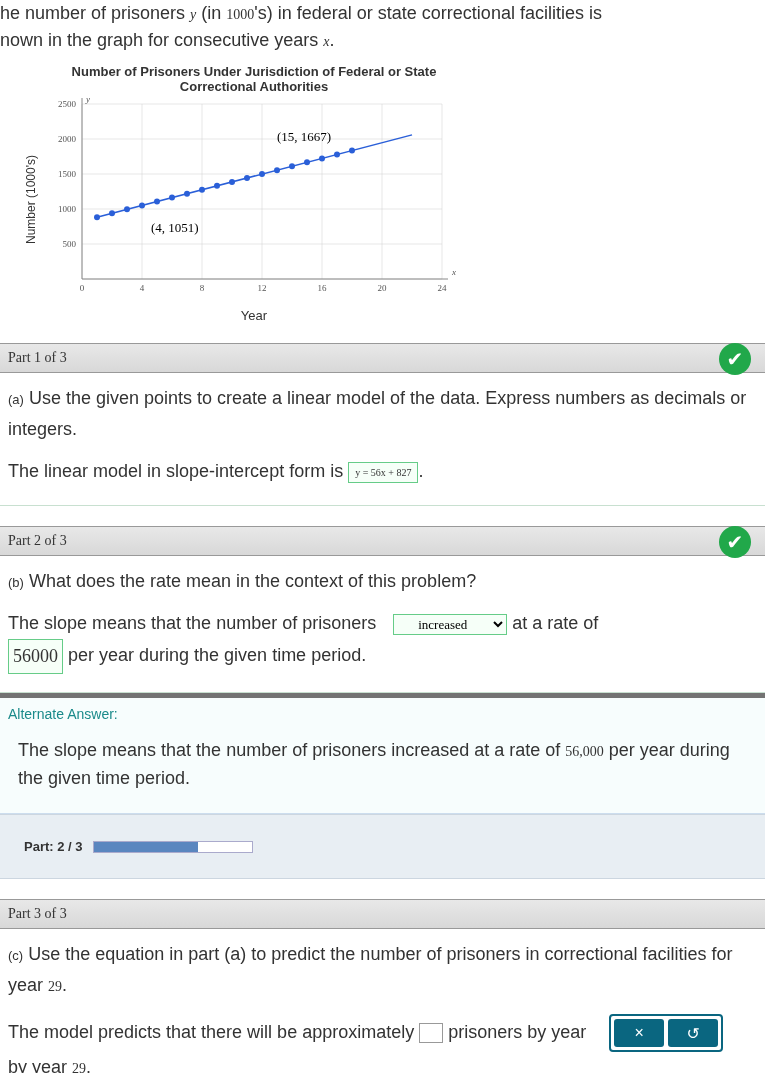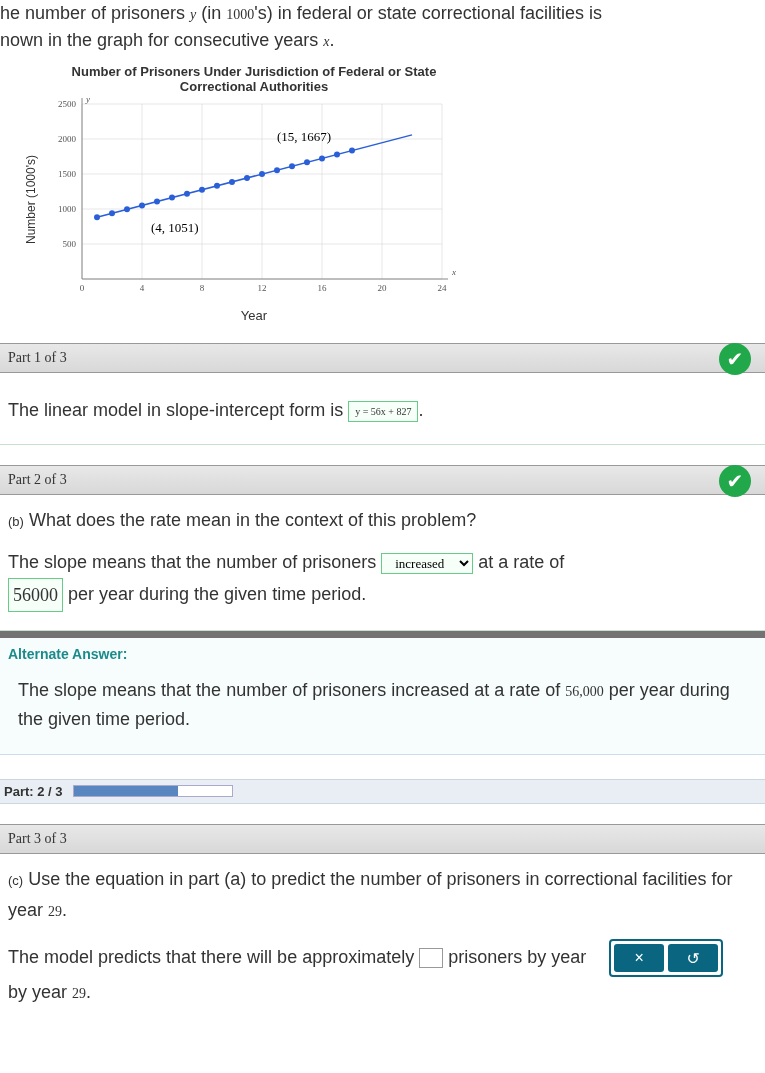--- a/index.html
+++ b/index.html
@@ -43,28 +43,29 @@
     color:#fff; font-size:20px;
   }
   .answer-box {
     display:inline-block; border:1px solid #6c8; background:#f6fff8;
     padding:1px 6px; font-family: Georgia,'Times New Roman',serif; font-size:10px;
     vertical-align:middle;
   }
   .answer-box.small { font-size:18px; padding:1px 4px; }
   select.answer-sel {
     border:1px solid #6c8; background:#f6fff8;
-    font-family: Verdana; font-size:13px; padding:1px 9px;
+    font-family: Verdana; font-size:13px; padding:1px 20px;
     vertical-align:middle;
-  }
-  .alt-header { color:#1a8a8a; font-weight:bold; font-size:14px; padding:8px; background:#f7fdfd; border-top:7px solid #737373; }
+    margin-left:12px;
+  }
+  .alt-header { color:#1a8a8a; font-weight:normal; font-size:14px; padding:8px; background:#f7fdfd; border-top:5px solid #737373; }
   .alt-body { background:#f7fdfd; padding:6px 18px 20px 18px; border-bottom:1px solid #cde; line-height:1.6; }
   .progress-row {
-    background:#e8eef3; padding:4px; font-size:13px;
-    display:flex; align-items:center; gap:10px; margin-top:24px;
+    background:#e8eef3; padding:24px; font-size:13px;
+    display:flex; align-items:center; gap:10px; 
     border-top:1px solid #ccd6e0; border-bottom:1px solid #ccd6e0;text-align:right;
   }
   .progress-bar { width:160px; height:12px; background:#fff; border:1px solid #aac; position:relative; }
   .progress-fill { height:100%; background:#5a86bf; }
   .input-blank {
     display:inline-block; width:24px; height:20px;
     border:1px solid #999; background:#fff; vertical-align:middle;
   }
   .btn-row {
     display:inline-flex; gap:4px; vertical-align:middle;
@@ -142,20 +143,23 @@
         <text x="109" y="138.03" class="ptlabel">(4, 1051)</text>
         <text x="235" y="47.31" class="ptlabel">(15, 1667)</text>
       </svg>
   </div>
   <div class="xlabel">Year</div>
 </div>
 
 <div class="part-header">Part 1 of 3</div>
 <div class="part-body correct">
   <div class="check">✔</div>
+  <div>
+    <span class="qlabel">(a)</span><span> Use the given points to create a linear model of the data. Express numbers as decimals or integers.</span>
+  </div>
   <div style="margin-top:12px;">
     <span>The linear model in slope-intercept form is </span>
     <span class="answer-box">y = 56x + 827</span><span>.</span>
   </div>
 </div>
 
 <div class="part-header">Part 2 of 3</div>
 <div class="part-body correct">
   <div class="check">✔</div>
   <div>

